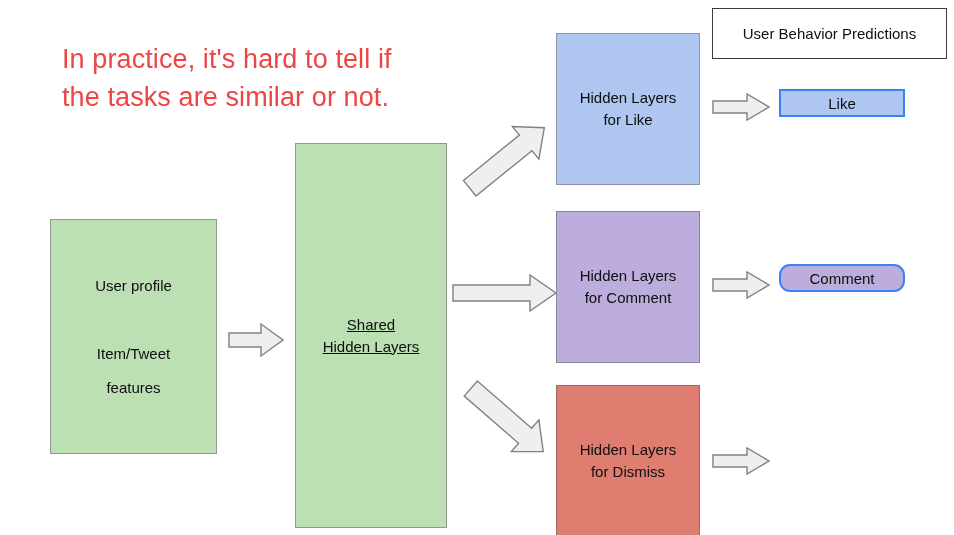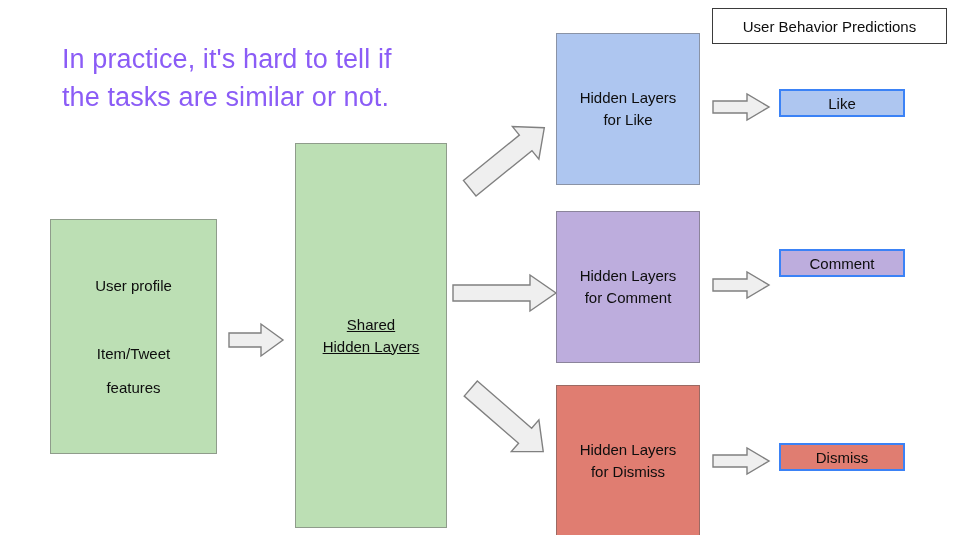--- a/index.html
+++ b/index.html
@@ -17,21 +17,21 @@
   }
 
   
   .headline {
     position: absolute;
     left: 62px;
     top: 40px;
     width: 470px;
     font-size: 27px;
     line-height: 38px;
-    color: #8b5cf6;
+    color: #ef4444;
     white-space: pre-line;
     letter-spacing: 0.1px;
   }
 
   
   .box {
     position: absolute;
     box-sizing: border-box;
     display: flex;
     align-items: center;
@@ -93,30 +93,30 @@
   
   .chip {
     left: 779px;
     width: 126px;
     height: 28px;
     font-size: 15px;
     border: 2px solid #3b82f6;
     justify-content: center;
   }
   #chip-like    { top: 89px;  }
-  #chip-comment { top: 249px; }
+  #chip-comment { top: 264px; border-radius: 11px; }
   #chip-dismiss { top: 443px; }
 
   
   #legend-box {
     position: absolute;
     left: 712px;
     top: 8px;
     width: 235px;
-    height: 36px;
+    height: 51px;
     box-sizing: border-box;
     border: 1px solid #3b3b3b;
     background: #ffffff;
     display: flex;
     align-items: center;
     justify-content: center;
     font-size: 15px;
     color: #0d0d0d;
   }
 
@@ -228,17 +228,14 @@
   </div>
 
   <div id="chip-like" class="box chip box-blue">
     <span>Like</span>
   </div>
 
   <div id="chip-comment" class="box chip box-purple">
     <span>Comment</span>
   </div>
 
-  <div id="chip-dismiss" class="box chip box-red">
-    <span>Dismiss</span>
-  </div>
 
 </div>
 
 </body></html>

